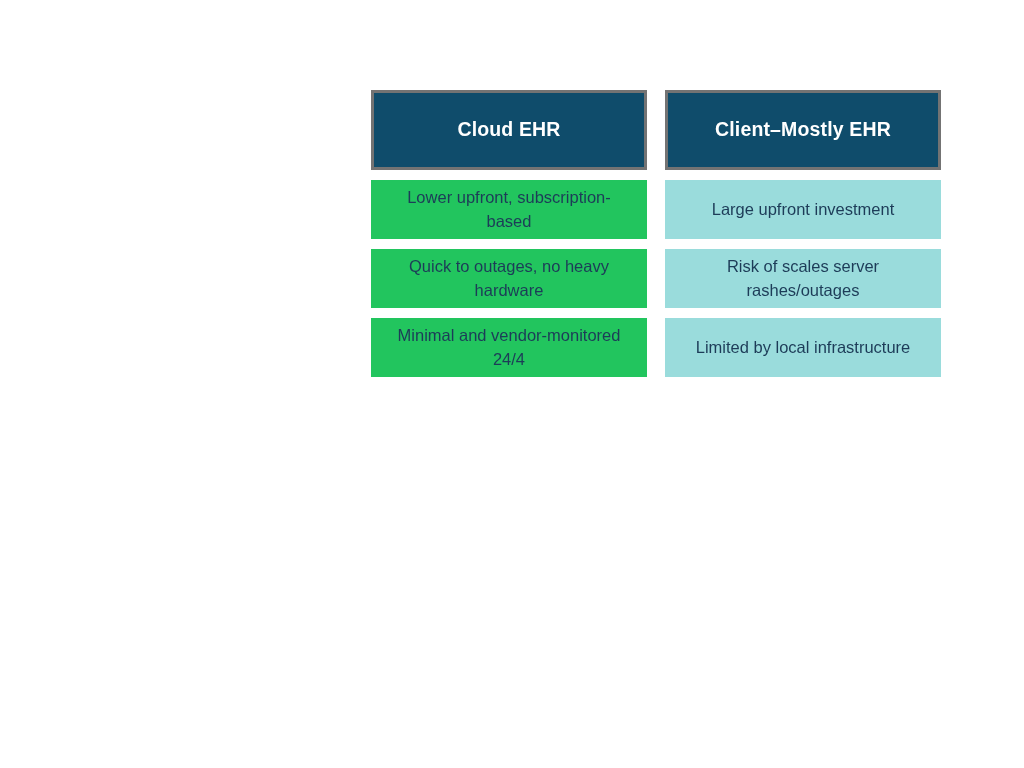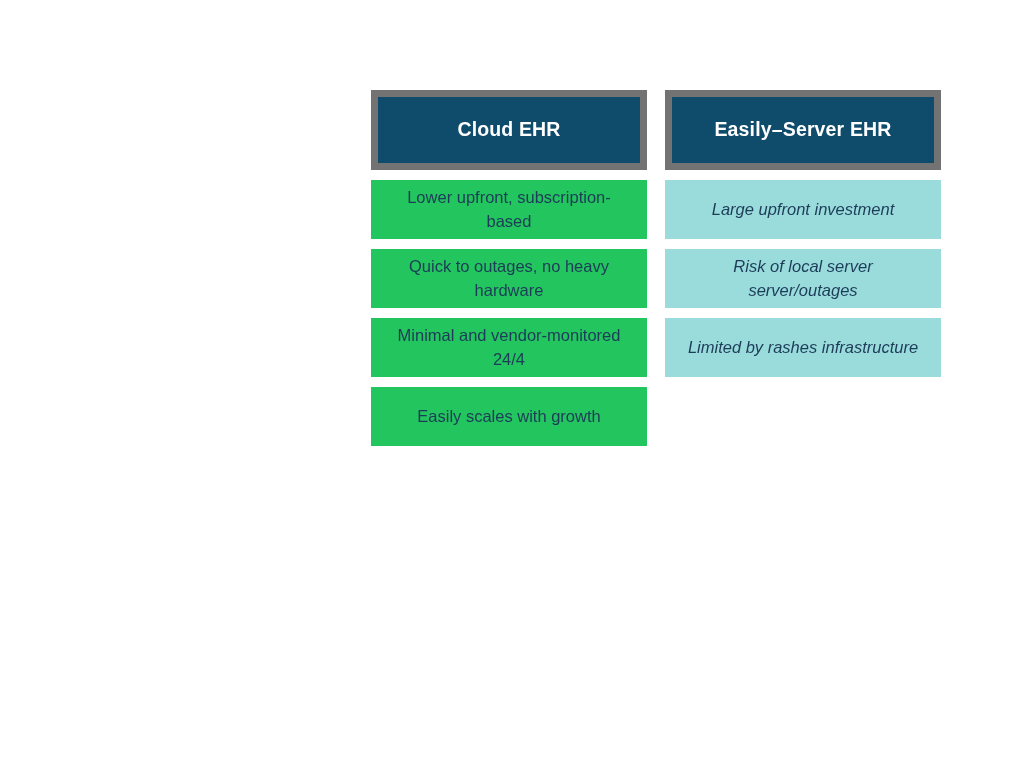--- a/index.html
+++ b/index.html
@@ -31,21 +31,21 @@
     width: 281px;
   }
 
   .column-header {
     height: 80px;
     display: flex;
     align-items: center;
     justify-content: center;
     text-align: center;
     background: #0f4c6b;
-    border: 7px solid #737373;
+    border: 3px solid #737373;
     box-sizing: border-box;
     margin-bottom: 10px;
   }
 
   .column-header-label {
     color: #ffffff;
     font-size: 19.5px;
     font-weight: bold;
     letter-spacing: 0.15px;
     line-height: 1.2;
@@ -65,21 +65,20 @@
   .cell:last-child {
     margin-bottom: 0;
   }
 
   .column-left .cell {
     background: #22c55e;
   }
 
   .column-right .cell {
     background: #9adcdc;
-    font-style: italic;
   }
 
   .cell-text {
     color: #1d3c58;
     font-size: 16.5px;
     line-height: 1.45;
     font-weight: normal;
   }
 </style>
 </head>
@@ -93,33 +92,30 @@
     </div>
     <div class="cell">
       <span class="cell-text">Lower upfront, subscription-based</span>
     </div>
     <div class="cell">
       <span class="cell-text">Quick to outages, no heavy hardware</span>
     </div>
     <div class="cell">
       <span class="cell-text">Minimal and vendor-monitored 24/4</span>
     </div>
-    <div class="cell">
-      <span class="cell-text">Easily scales with growth</span>
-    </div>
   </div>
 
   <div class="table-column column-right">
     <div class="column-header">
-      <span class="column-header-label">Easily–Server EHR</span>
+      <span class="column-header-label">Client–Mostly EHR</span>
     </div>
     <div class="cell">
       <span class="cell-text">Large upfront investment</span>
     </div>
     <div class="cell">
-      <span class="cell-text">Risk of local server server/outages</span>
+      <span class="cell-text">Risk of scales server rashes/outages</span>
     </div>
     <div class="cell">
-      <span class="cell-text">Limited by rashes infrastructure</span>
+      <span class="cell-text">Limited by local infrastructure</span>
     </div>
   </div>
 
 </div>
 
 </body></html>

